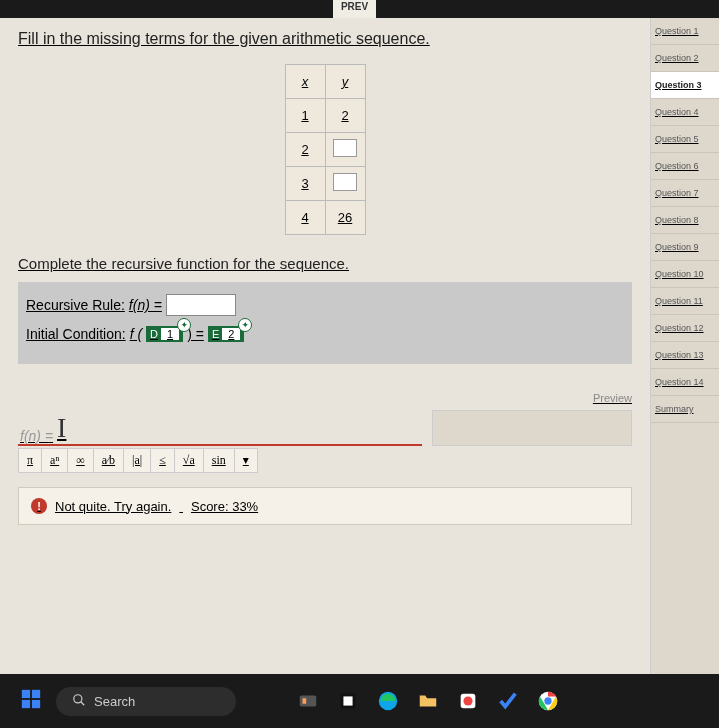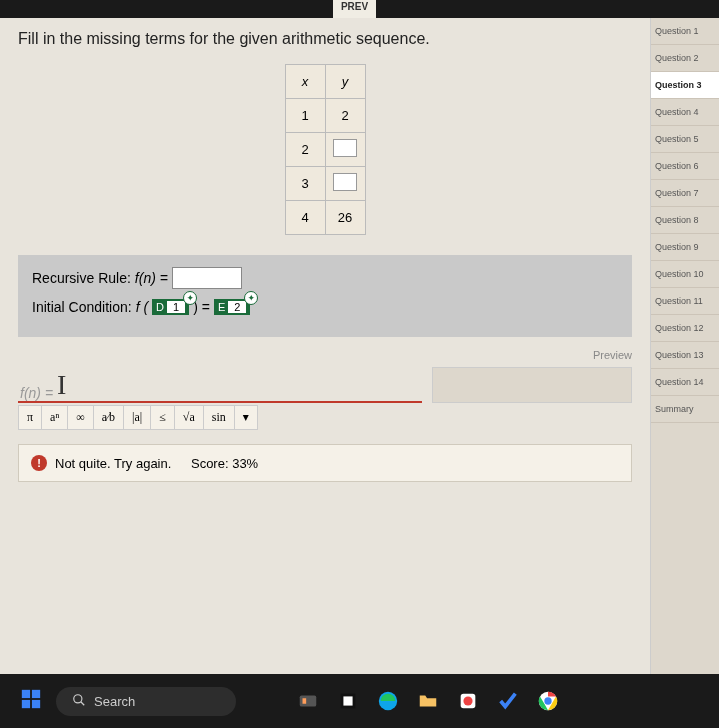--- a/index.html
+++ b/index.html
@@ -29,20 +29,21 @@
       background: #f0ede4;
       color: #333;
       font-size: 10px;
       font-weight: bold;
       padding: 6px 8px;
       border: none;
     }
     .main-area {
       display: flex;
       height: calc(100% - 18px - 48px);
+      text-decoration: underline;
     }
     .content {
       flex: 1;
       padding: 12px 18px;
       overflow: hidden;
     }
     .sidebar {
       width: 69px;
       background: #ddd7cc;
       border-left: 1px solid #ccc;
@@ -92,22 +93,22 @@
       border: 1px solid #999;
       background: #fff;
     }
     .sub-instruction {
       font-size: 15px;
       color: #222;
       margin-bottom: 10px;
     }
     .recursive-box {
       background: #c9c9c9;
-      padding: 12px 14px;
-      margin-bottom: 12px;
+      padding: 12px 8px;
+      margin-bottom: 28px;
     }
     .rule-line {
       font-size: 14px;
       margin-bottom: 10px;
       display: flex;
       align-items: center;
       gap: 4px;
     }
     .rule-input {
       display: inline-block;
@@ -289,20 +290,21 @@
         <td>3</td>
         <td><span class="blank-cell"></span></td>
       </tr>
       <tr>
         <td>4</td>
         <td>26</td>
       </tr>
     </tbody>
       </table>
 
+    <div class="sub-instruction">Complete the recursive function for the sequence.</div>
 
     <div class="recursive-box">
       <div class="rule-line">
         <span>Recursive Rule: </span>
         <span style="font-style:italic">f(n) =</span>
         <span class="rule-input"></span>
       </div>
       <div class="rule-line">
         <span>Initial Condition: </span>
         <span style="font-style:italic">f (</span>

